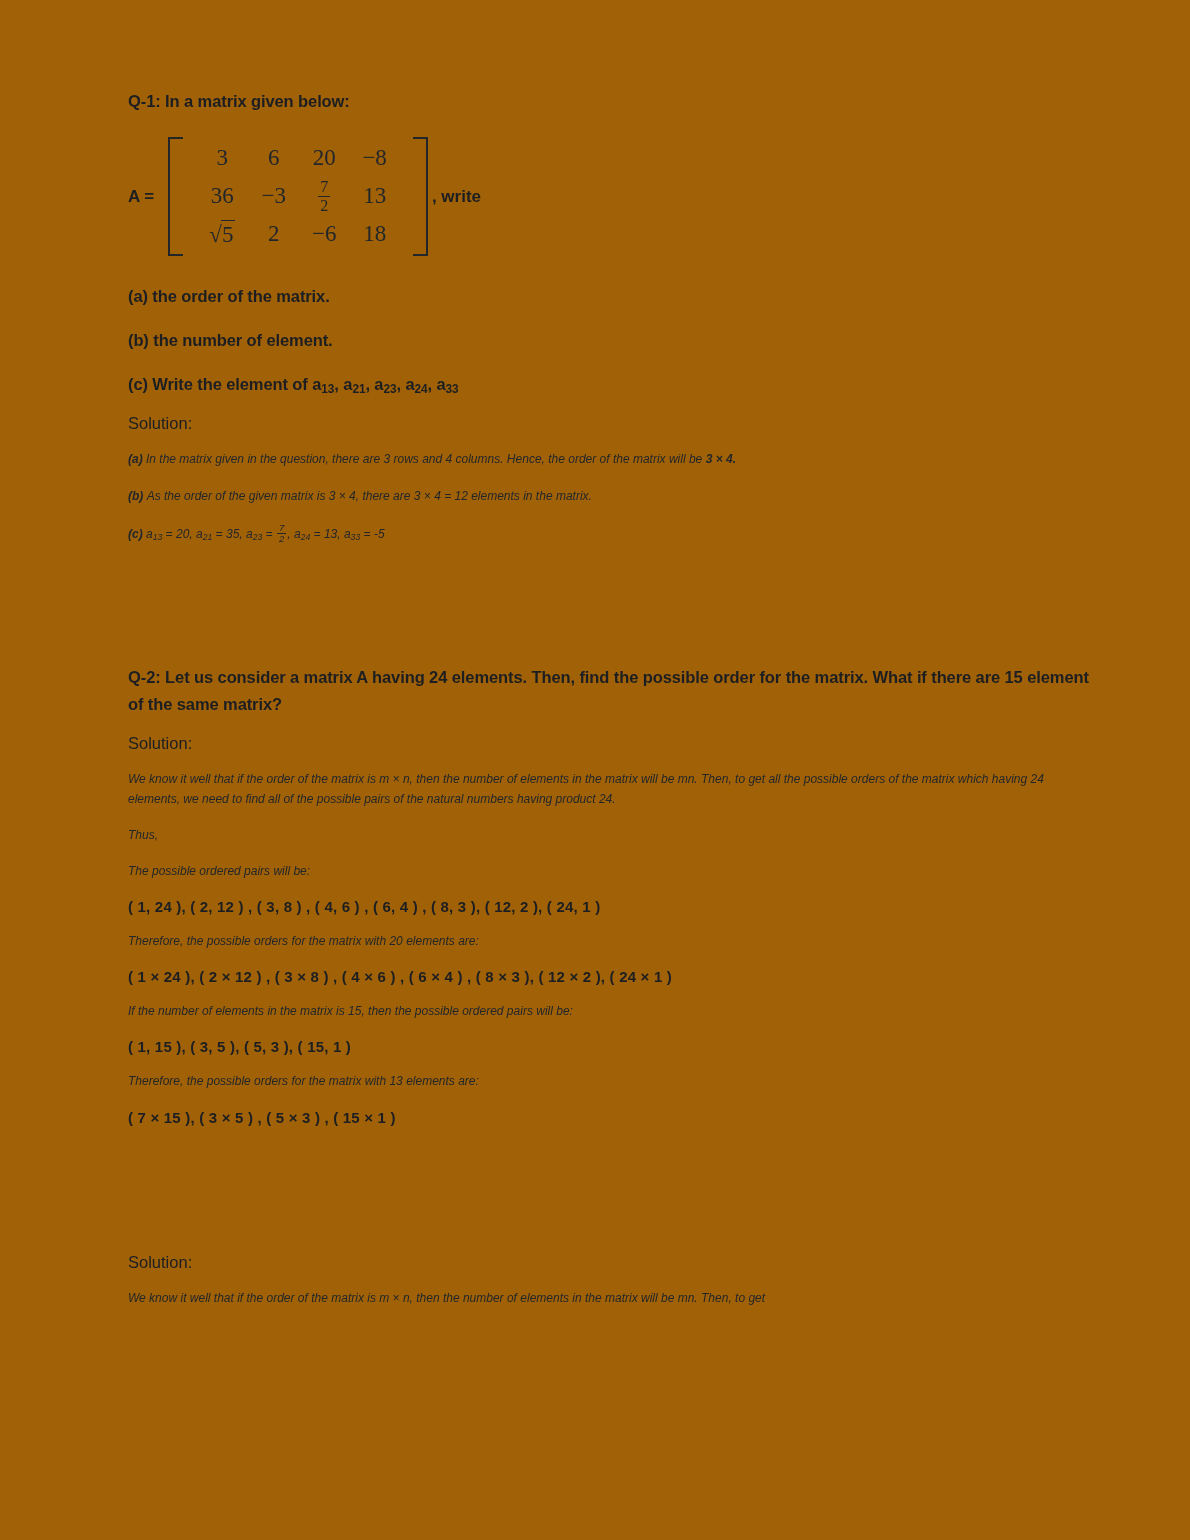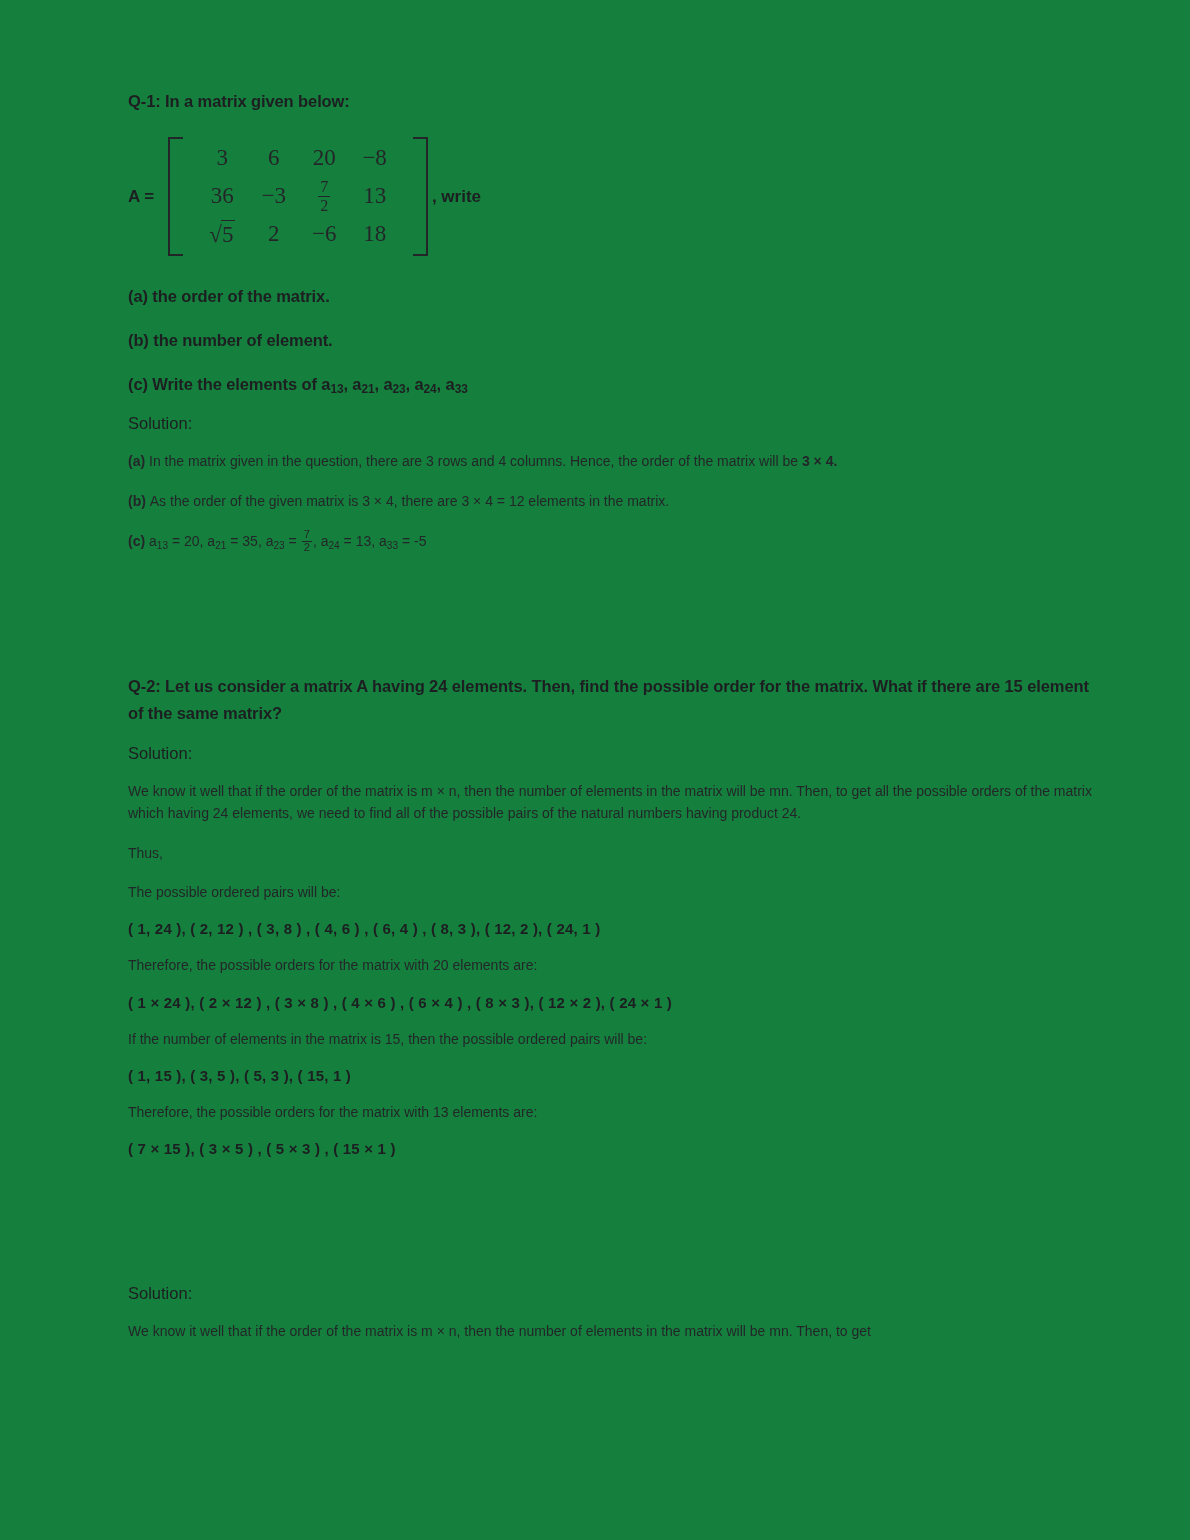--- a/index.html
+++ b/index.html
@@ -12,43 +12,44 @@
     height: 1540px;
     overflow: hidden;
     font-family: "Liberation Sans", sans-serif;
     color: #232629;
   }
 
   .page {
     position: relative;
     width: 1190px;
     height: 1540px;
-    background: #15803d;
+    background: #a16207;
   }
 
   .content {
     position: absolute;
     left: 128px;
     top: 88px;
     width: 965px;
   }
 
   
   .qhead {
     font-size: 16.5px;
     font-weight: bold;
     line-height: 1.62;
     letter-spacing: -0.1px;
     color: #1c1e21;
   }
   .para {
-    font-size: 14px;
+    font-size: 12px;
     font-weight: normal;
     line-height: 1.6;
     color: #232629;
+    font-style: italic;
   }
   .para.bold, .bold {
     font-weight: bold;
   }
   .label {
     font-weight: normal;
     font-size: 16.5px;
     color: #1c1e21;
   }
 
@@ -219,21 +220,21 @@
         <span class="bracket right"></span>
       </span>
       <span class="mat-after">, write</span>
     </div>
 
     <div class="gap-sm"></div>
     <div class="qhead">(a) the order of the matrix.</div>
     <div class="gap-sm"></div>
     <div class="qhead">(b) the number of element.</div>
     <div class="gap-sm"></div>
-    <div class="qhead"><span>(c) Write the elements of </span>a<sub>13</sub>, a<sub>21</sub>, a<sub>23</sub>, a<sub>24</sub>, a<sub>33</sub></div>
+    <div class="qhead"><span>(c) Write the element of </span>a<sub>13</sub>, a<sub>21</sub>, a<sub>23</sub>, a<sub>24</sub>, a<sub>33</sub></div>
 
     <div class="gap-sm"></div>
     <div class="label">Solution:</div>
 
     <div class="gap-sm"></div>
     <div class="para"><span class="bold">(a) </span><span>In the matrix given in the question, there are 3 rows and 4 columns. Hence, the order of the matrix will be </span><span class="bold">3 × 4.</span></div>
 
     <div class="gap-sm"></div>
     <div class="para"><span class="bold">(b) </span><span>As the order of the given matrix is 3 × 4, there are 3 × 4 = 12 elements in the matrix.</span></div>
 

